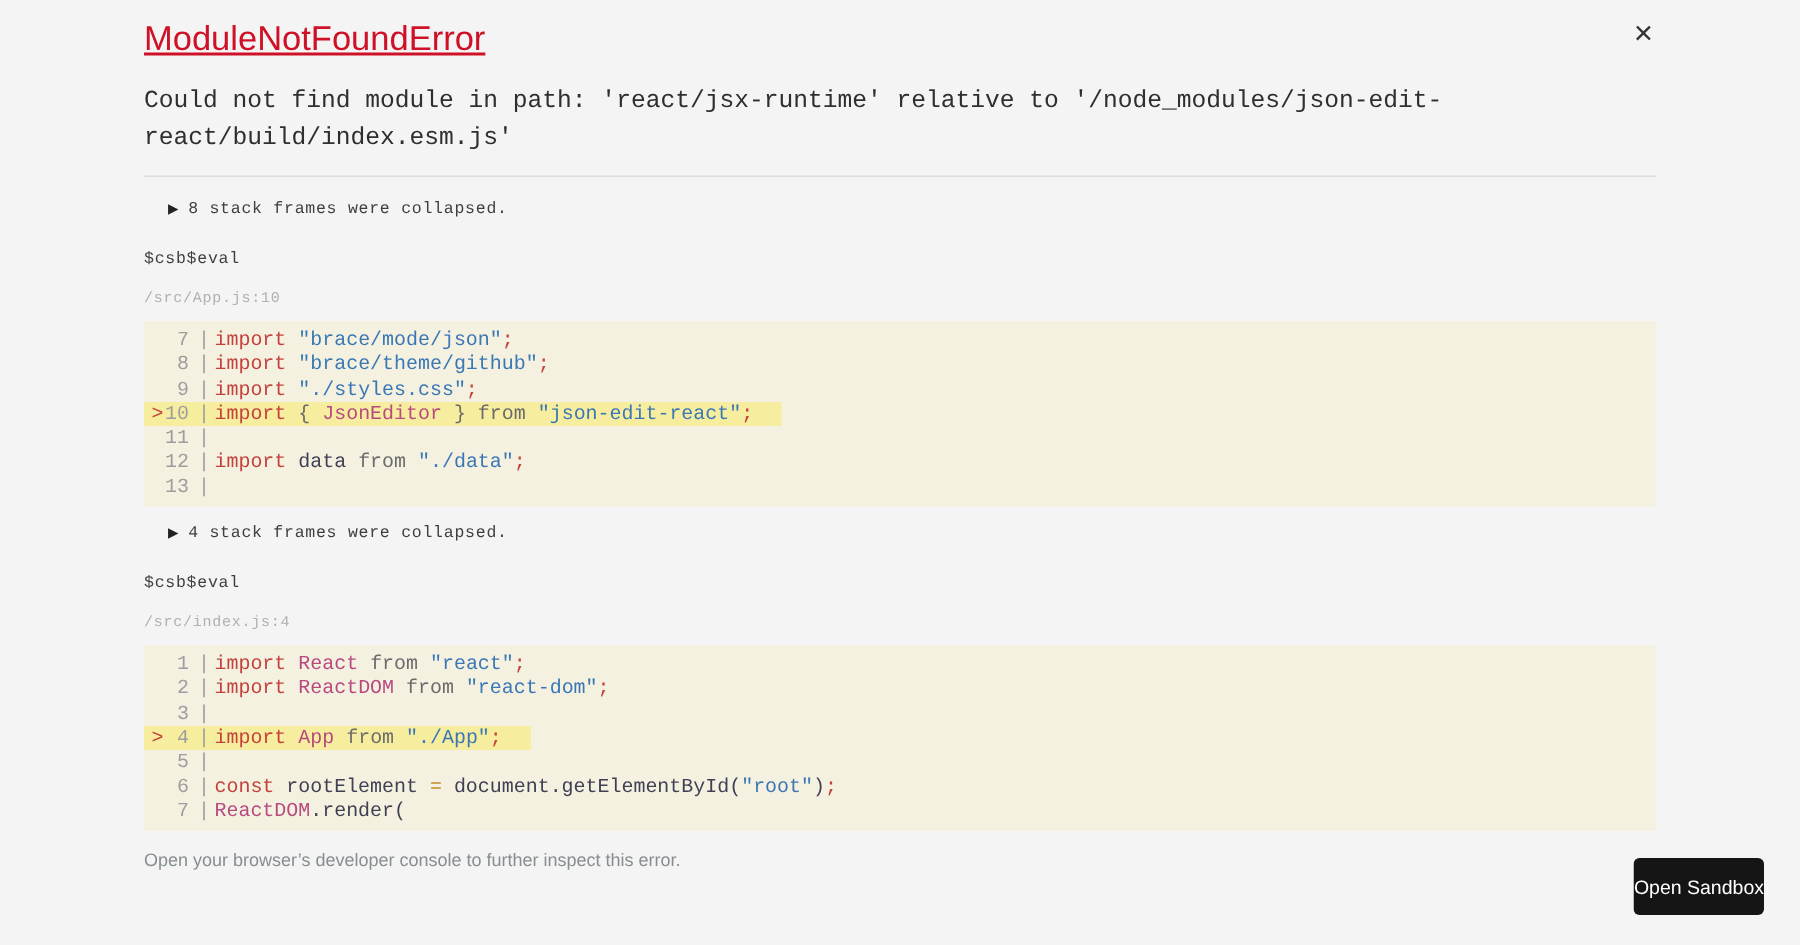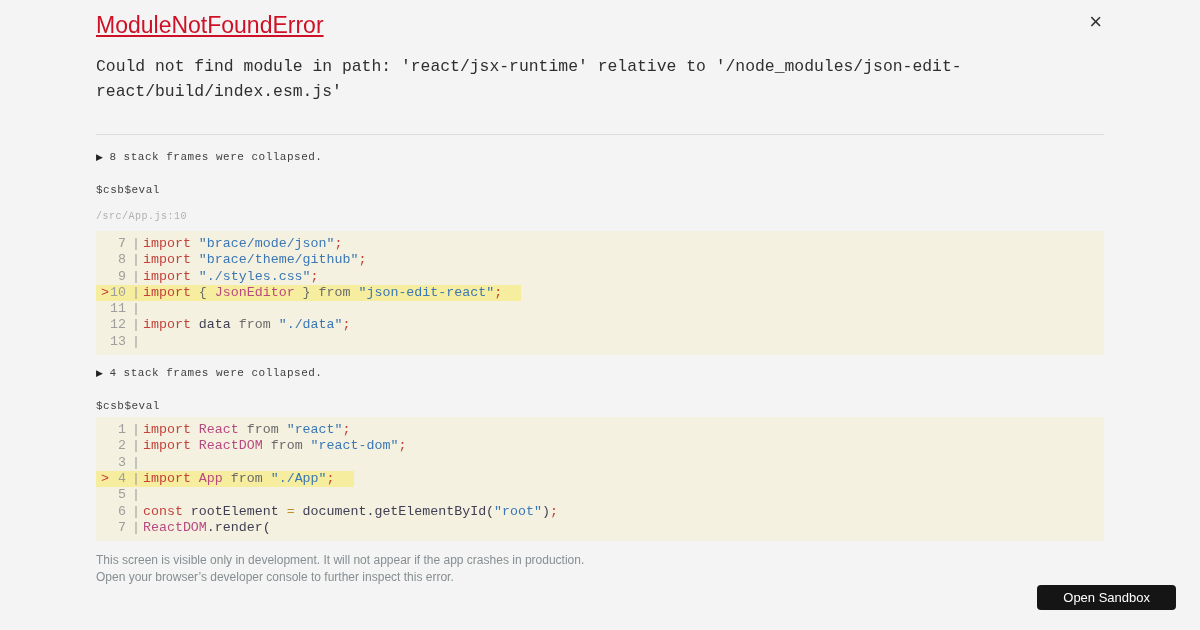--- a/index.html
+++ b/index.html
@@ -49,33 +49,33 @@
     margin: 0 0 16px 0;
     font-size: 23px; line-height: 26px;
     font-weight: 400;
     color: var(--title-red);
     text-decoration: underline;
   }
   .error-message {
     font-family: "Liberation Mono", monospace;
     font-size: 16.4px; line-height: 25px;
     color: var(--text-dark);
-    margin: 0 0 30px 0;
+    margin: 0 0 13px 0;
     overflow-wrap: break-word;
   }
   .divider {
     border: none;
     border-top: 1px solid var(--divider);
     margin: 0 0 15px 0;
   }
   .collapse-toggle {
     font-family: "Liberation Mono", monospace;
     font-size: 11px; line-height: 14px;
     color: var(--notice);
-    margin: 0 0 19px 0;
+    margin: 0 0 19px 16px;
     cursor: pointer;
     letter-spacing: 0.5px;
   }
   .collapse-toggle .tri {
     font-size: 9px;
     margin-right: 6px;
     color: #222;
     font-family: "DejaVu Sans", sans-serif;
   }
   .frame-fn {
@@ -127,21 +127,21 @@
     cursor: pointer;
   }
   .footer { margin-top: 8px; }
   .footer-line {
     font-size: 12px; line-height: 16.5px;
     color: var(--footer-gray);
   }
   .open-sandbox {
     position: fixed;
     right: 24px; bottom: 20px;
-    height: 25px; padding: 0 26px;
+    height: 38px; padding: 0 0;
     background: var(--btn-bg); color: var(--btn-fg);
     border: none; border-radius: 4px;
     font-family: "Liberation Sans", sans-serif;
     font-size: 13px;
     cursor: pointer;
   }
 </style>
 </head>
 <body>
 
@@ -159,22 +159,22 @@
     <span class="tri">▶</span><span>8 stack frames were collapsed.</span>
   </div>
   <div class="frame-fn">$csb$eval</div>
   <div class="frame-loc">/src/App.js:10</div>
   <div class="code-block"><div class="code-line"><span class="line-inner"><span class="line-marker">&nbsp;</span><span class="line-num">7</span><span class="line-pipe">|</span><span class="line-code"><span class="tok-k">import</span><span class="tok-p"> </span><span class="tok-s">"brace/mode/json"</span><span class="tok-k">;</span></span></span></div><div class="code-line"><span class="line-inner"><span class="line-marker">&nbsp;</span><span class="line-num">8</span><span class="line-pipe">|</span><span class="line-code"><span class="tok-k">import</span><span class="tok-p"> </span><span class="tok-s">"brace/theme/github"</span><span class="tok-k">;</span></span></span></div><div class="code-line"><span class="line-inner"><span class="line-marker">&nbsp;</span><span class="line-num">9</span><span class="line-pipe">|</span><span class="line-code"><span class="tok-k">import</span><span class="tok-p"> </span><span class="tok-s">"./styles.css"</span><span class="tok-k">;</span></span></span></div><div class="code-line"><span class="line-inner marked"><span class="line-marker">&gt;</span><span class="line-num">10</span><span class="line-pipe">|</span><span class="line-code"><span class="tok-k">import</span><span class="tok-p"> </span><span class="tok-g">{</span><span class="tok-p"> </span><span class="tok-c">JsonEditor</span><span class="tok-p"> </span><span class="tok-g">}</span><span class="tok-p"> </span><span class="tok-g">from</span><span class="tok-p"> </span><span class="tok-s">"json-edit-react"</span><span class="tok-k">;</span></span></span></div><div class="code-line"><span class="line-inner"><span class="line-marker">&nbsp;</span><span class="line-num">11</span><span class="line-pipe">|</span><span class="line-code"></span></span></div><div class="code-line"><span class="line-inner"><span class="line-marker">&nbsp;</span><span class="line-num">12</span><span class="line-pipe">|</span><span class="line-code"><span class="tok-k">import</span><span class="tok-p"> data </span><span class="tok-g">from</span><span class="tok-p"> </span><span class="tok-s">"./data"</span><span class="tok-k">;</span></span></span></div><div class="code-line"><span class="line-inner"><span class="line-marker">&nbsp;</span><span class="line-num">13</span><span class="line-pipe">|</span><span class="line-code"></span></span></div></div>
 
   <div class="collapse-toggle">
     <span class="tri">▶</span><span>4 stack frames were collapsed.</span>
   </div>
   <div class="frame-fn">$csb$eval</div>
+  <div class="frame-loc">/src/index.js:4</div>
   <div class="code-block"><div class="code-line"><span class="line-inner"><span class="line-marker">&nbsp;</span><span class="line-num">1</span><span class="line-pipe">|</span><span class="line-code"><span class="tok-k">import</span><span class="tok-p"> </span><span class="tok-c">React</span><span class="tok-p"> </span><span class="tok-g">from</span><span class="tok-p"> </span><span class="tok-s">"react"</span><span class="tok-k">;</span></span></span></div><div class="code-line"><span class="line-inner"><span class="line-marker">&nbsp;</span><span class="line-num">2</span><span class="line-pipe">|</span><span class="line-code"><span class="tok-k">import</span><span class="tok-p"> </span><span class="tok-c">ReactDOM</span><span class="tok-p"> </span><span class="tok-g">from</span><span class="tok-p"> </span><span class="tok-s">"react-dom"</span><span class="tok-k">;</span></span></span></div><div class="code-line"><span class="line-inner"><span class="line-marker">&nbsp;</span><span class="line-num">3</span><span class="line-pipe">|</span><span class="line-code"></span></span></div><div class="code-line"><span class="line-inner marked"><span class="line-marker">&gt;</span><span class="line-num">4</span><span class="line-pipe">|</span><span class="line-code"><span class="tok-k">import</span><span class="tok-p"> </span><span class="tok-c">App</span><span class="tok-p"> </span><span class="tok-g">from</span><span class="tok-p"> </span><span class="tok-s">"./App"</span><span class="tok-k">;</span></span></span></div><div class="code-line"><span class="line-inner"><span class="line-marker">&nbsp;</span><span class="line-num">5</span><span class="line-pipe">|</span><span class="line-code"></span></span></div><div class="code-line"><span class="line-inner"><span class="line-marker">&nbsp;</span><span class="line-num">6</span><span class="line-pipe">|</span><span class="line-code"><span class="tok-k">const</span><span class="tok-p"> rootElement </span><span class="tok-o">=</span><span class="tok-p"> document.getElementById(</span><span class="tok-s">"root"</span><span class="tok-p">)</span><span class="tok-k">;</span></span></span></div><div class="code-line"><span class="line-inner"><span class="line-marker">&nbsp;</span><span class="line-num">7</span><span class="line-pipe">|</span><span class="line-code"><span class="tok-c">ReactDOM</span><span class="tok-p">.render(</span></span></span></div></div>
 
   <div class="footer">
-    <div class="footer-line">This screen is visible only in development. It will not appear if the app crashes in production.</div>
     <div class="footer-line">Open your browser’s developer console to further inspect this error.</div>
   </div>
 
 </div>
 
 <button class="open-sandbox">Open Sandbox</button>
 
 </body></html>

